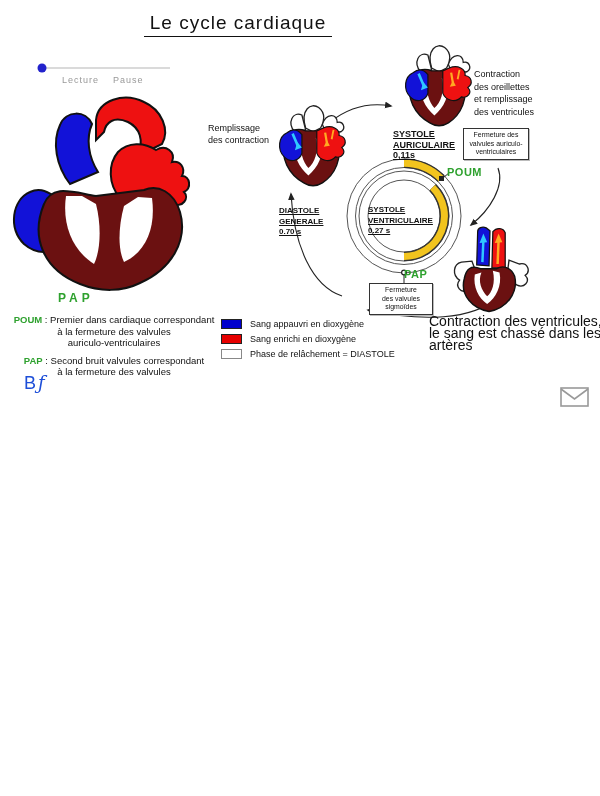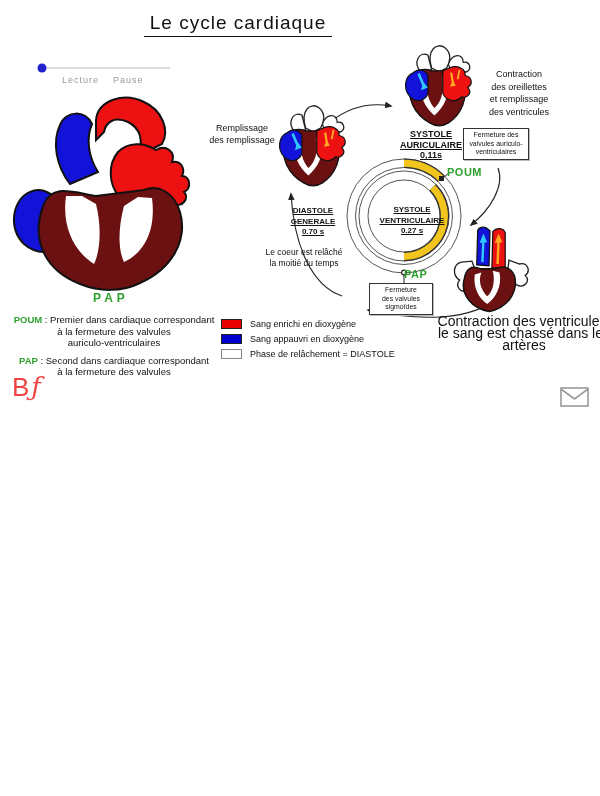--- a/index.html
+++ b/index.html
@@ -1,35 +1,35 @@
 <!DOCTYPE html>
 <html><head>
 <meta charset="utf-8">
 <style>
   html,body{margin:0;padding:0;background:#fff;}
   #page{position:relative;width:600px;height:604px;background:#fff;overflow:hidden;
         font-family:"Liberation Sans","DejaVu Sans",sans-serif;color:#111;}
   .abs{position:absolute;}
-  .ctr{text-align:center;}
+  .ctr{}
   .pre{white-space:pre-line;}
   .b{font-weight:bold;text-decoration:underline;}
   .green{color:#2ea12e;font-weight:bold;}
   
   .title-wrap{left:0;top:12px;width:476px;text-align:center;}
   .title{display:inline-block;font-size:19px;letter-spacing:1px;border-bottom:1.5px solid #111;padding:0 6px 2px 6px;}
   
   .player-labels{left:62px;top:75px;font-size:9px;color:#999;letter-spacing:1px;}
   .player-labels span{margin-right:14px;cursor:pointer;}
   
   .pap-main{left:58px;top:291px;width:106px;font-size:12px;letter-spacing:4px;}
   
   .defs{left:2px;top:314px;width:224px;font-size:9.5px;line-height:11.5px;text-align:center;}
   .defs .grp{margin-bottom:6px;}
   
-  .logo{left:12px;top:372px;font-size:26px;color:#ef4444;}
+  .logo{left:24px;top:372px;font-size:18px;color:#1d4ed8;}
   .logo .f{font-family:"DejaVu Serif",serif;font-style:italic;margin-left:2px;}
   
   .lbl{font-size:9px;line-height:11.5px;}
   .remplissage{left:208px;top:123px;width:68px;}
   .contr-orei{left:474px;top:68px;width:90px;line-height:12.5px;}
   .syst-aur{left:393px;top:129px;width:76px;font-size:9px;line-height:10.5px;}
   .note-box{background:#fff;border:1px solid #333;font-size:6.9px;line-height:8.6px;text-align:center;padding:2px 1px;box-shadow:1px 1px 0 #bbb;}
   .box-av{left:463px;top:128px;width:62px;}
   .box-sig{left:369px;top:283px;width:60px;}
   .poum-lbl{left:447px;top:166px;font-size:11px;letter-spacing:0.5px;}
@@ -143,63 +143,61 @@
 
   <div class="abs ctr green pap-main">PAP</div>
 
   <div class="abs defs">
     <div class="grp">
       <div><span class="green">POUM</span><span> : Premier dans cardiaque correspondant</span></div>
       <div>à la fermeture des valvules</div>
       <div>auriculo-ventriculaires</div>
     </div>
     <div class="grp">
-      <div><span class="green">PAP</span><span> : Second dans cardiaque correspondant</span></div>
+      <div><span class="green">PAP</span><span> : Second bruit valvules correspondant</span></div>
       <div>à la fermeture des valvules</div>
     </div>
   </div>
 
   <div class="abs logo"><span>B</span><span class="f">ƒ</span></div>
 
   <div class="abs lbl ctr pre remplissage">Remplissage
-des remplissage</div>
+des contraction</div>
   <div class="abs lbl ctr pre contr-orei">Contraction
 des oreillettes
 et remplissage
 des ventricules</div>
   <div class="abs ctr pre b syst-aur">SYSTOLE
 AURICULAIRE
 0,11s</div>
   <div class="abs pre note-box box-av">Fermeture des
 valvules auriculo-
 ventriculaires</div>
   <div class="abs green poum-lbl">POUM</div>
   <div class="abs ctr pre b syst-vent">SYSTOLE
 VENTRICULAIRE
 0.27 s</div>
   <div class="abs ctr pre b diastole">DIASTOLE
 GENERALE
 0.70 s</div>
-  <div class="abs ctr pre relache">Le coeur est relâché
-la moitié du temps</div>
   <div class="abs green pap-lbl2">PAP</div>
   <div class="abs pre note-box box-sig">Fermeture
 des valvules
 sigmoïdes</div>
   <div class="abs ctr pre contr-vent">Contraction des ventricules,
 le sang est chassé dans les artères</div>
 
   <div class="abs legend">
     <div class="leg-row">
+      <div class="sw" style="background: rgb(0, 0, 204);"></div>
+      <span>Sang appauvri en dioxygène</span>
+    </div>
+    <div class="leg-row">
       <div class="sw" style="background: rgb(230, 0, 0);"></div>
       <span>Sang enrichi en dioxygène</span>
-    </div>
-    <div class="leg-row">
-      <div class="sw" style="background: rgb(0, 0, 204);"></div>
-      <span>Sang appauvri en dioxygène</span>
     </div>
     <div class="leg-row">
       <div class="sw white" style="background: rgb(255, 255, 255);"></div>
       <span>Phase de relâchement = DIASTOLE</span>
     </div>
   </div>
 
 </div>
 
 </body></html>

